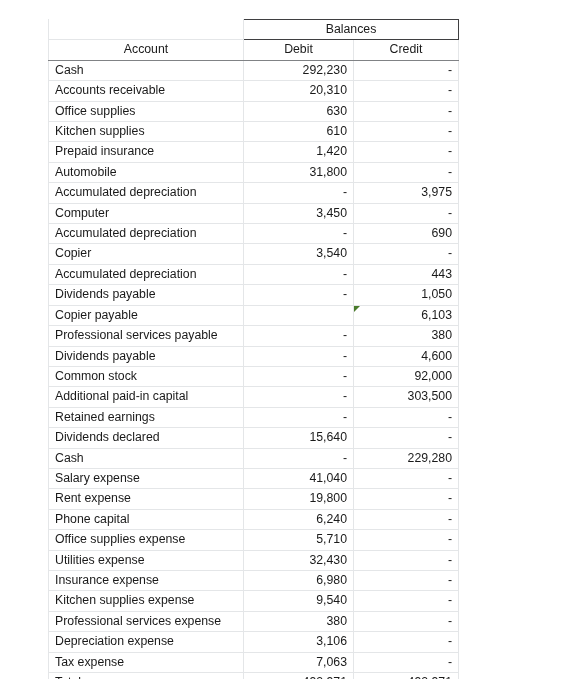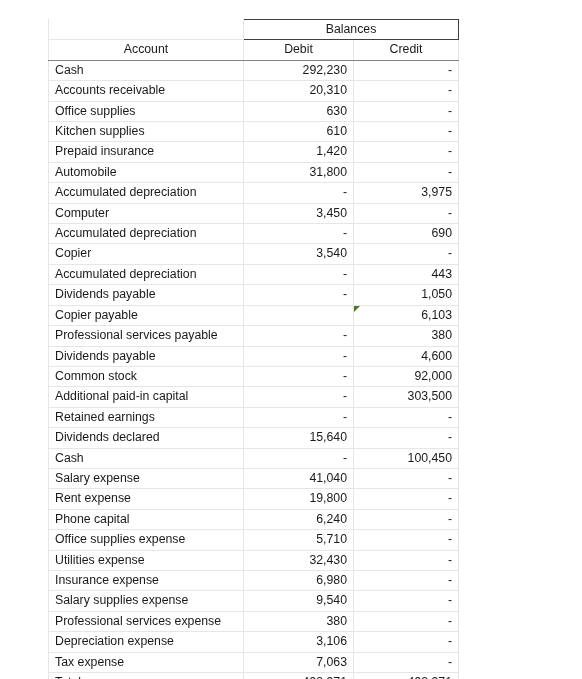--- a/index.html
+++ b/index.html
@@ -230,21 +230,21 @@
             <td class="acct gl gl-l">Retained earnings</td>
             <td class="num gl">-</td>
             <td class="num gl">-</td>
           </tr><tr>
             <td class="acct gl gl-l">Dividends declared</td>
             <td class="num gl">15,640</td>
             <td class="num gl">-</td>
           </tr><tr>
             <td class="acct gl gl-l">Cash</td>
             <td class="num gl">-</td>
-            <td class="num gl">100,450</td>
+            <td class="num gl">229,280</td>
           </tr><tr>
             <td class="acct gl gl-l">Salary expense</td>
             <td class="num gl">41,040</td>
             <td class="num gl">-</td>
           </tr><tr>
             <td class="acct gl gl-l">Rent expense</td>
             <td class="num gl">19,800</td>
             <td class="num gl">-</td>
           </tr><tr>
             <td class="acct gl gl-l">Phone capital</td>
@@ -256,21 +256,21 @@
             <td class="num gl">-</td>
           </tr><tr>
             <td class="acct gl gl-l">Utilities expense</td>
             <td class="num gl">32,430</td>
             <td class="num gl">-</td>
           </tr><tr>
             <td class="acct gl gl-l">Insurance expense</td>
             <td class="num gl">6,980</td>
             <td class="num gl">-</td>
           </tr><tr>
-            <td class="acct gl gl-l">Salary supplies expense</td>
+            <td class="acct gl gl-l">Kitchen supplies expense</td>
             <td class="num gl">9,540</td>
             <td class="num gl">-</td>
           </tr><tr>
             <td class="acct gl gl-l">Professional services expense</td>
             <td class="num gl">380</td>
             <td class="num gl">-</td>
           </tr><tr>
             <td class="acct gl gl-l">Depreciation expense</td>
             <td class="num gl">3,106</td>
             <td class="num gl">-</td>

